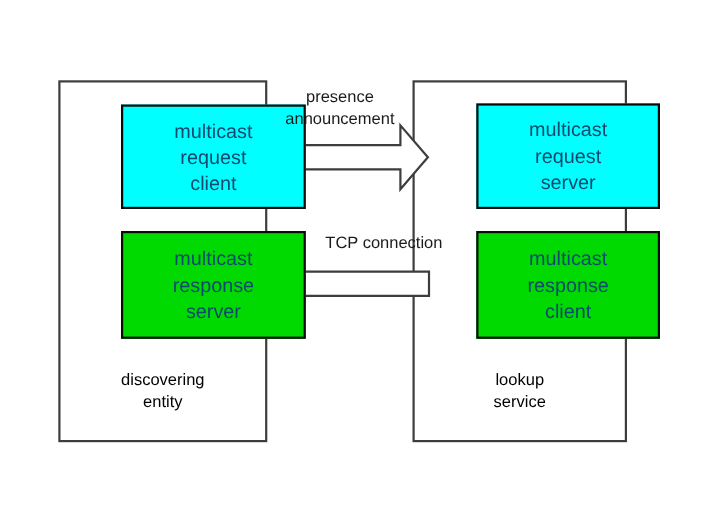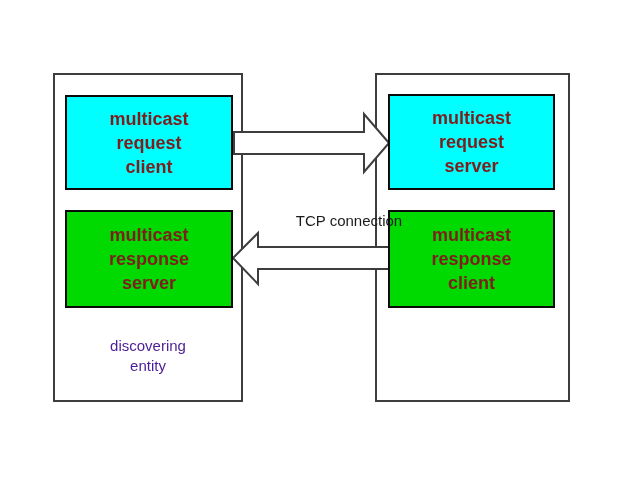--- a/index.html
+++ b/index.html
@@ -27,38 +27,39 @@
   .inner-box {
     position: absolute;
     box-sizing: border-box;
     border: 2px solid #0a0a0a;
     display: flex;
     align-items: center;
     justify-content: center;
     text-align: center;
     font-size: 18px;
     line-height: 24px;
-    font-weight: bold;
-    color: #7f1d1d;
+    font-weight: normal;
+    color: #0c4a6e;
     white-space: pre-line;
+    margin-left: 45px;
   }
   .inner-box.cyan  { background: #00ffff; }
   .inner-box.green { background: #00da00; }
 
   .box-req-left   { left: 65px;  top: 95px;  width: 168px; height: 95px; }
   .box-resp-left  { left: 65px;  top: 210px; width: 168px; height: 98px; }
   .box-req-right  { left: 388px; top: 94px;  width: 167px; height: 96px; }
   .box-resp-right { left: 388px; top: 210px; width: 167px; height: 98px; }
 
   .entity-label {
     position: absolute;
     text-align: center;
     font-size: 15px;
     line-height: 20px;
-    color: #4c1d95;
+    color: #000000;
     white-space: pre-line;
   }
   .entity-label.left  { left: 53px;  top: 336px; width: 190px; }
   .entity-label.right { left: 375px; top: 336px; width: 195px; }
 
   .channel-label {
     position: absolute;
     text-align: center;
     font-size: 15px;
     line-height: 20px;
@@ -107,17 +108,21 @@
 request
 server</div>
 
   <div class="inner-box green box-resp-right">multicast
 response
 client</div>
 
   <div class="entity-label left">discovering
 entity</div>
 
+  <div class="entity-label right">lookup
+service</div>
 
+  <div class="channel-label presence">presence
+announcement</div>
 
   <div class="channel-label tcp">TCP connection</div>
 
 </div>
 
 </body></html>

